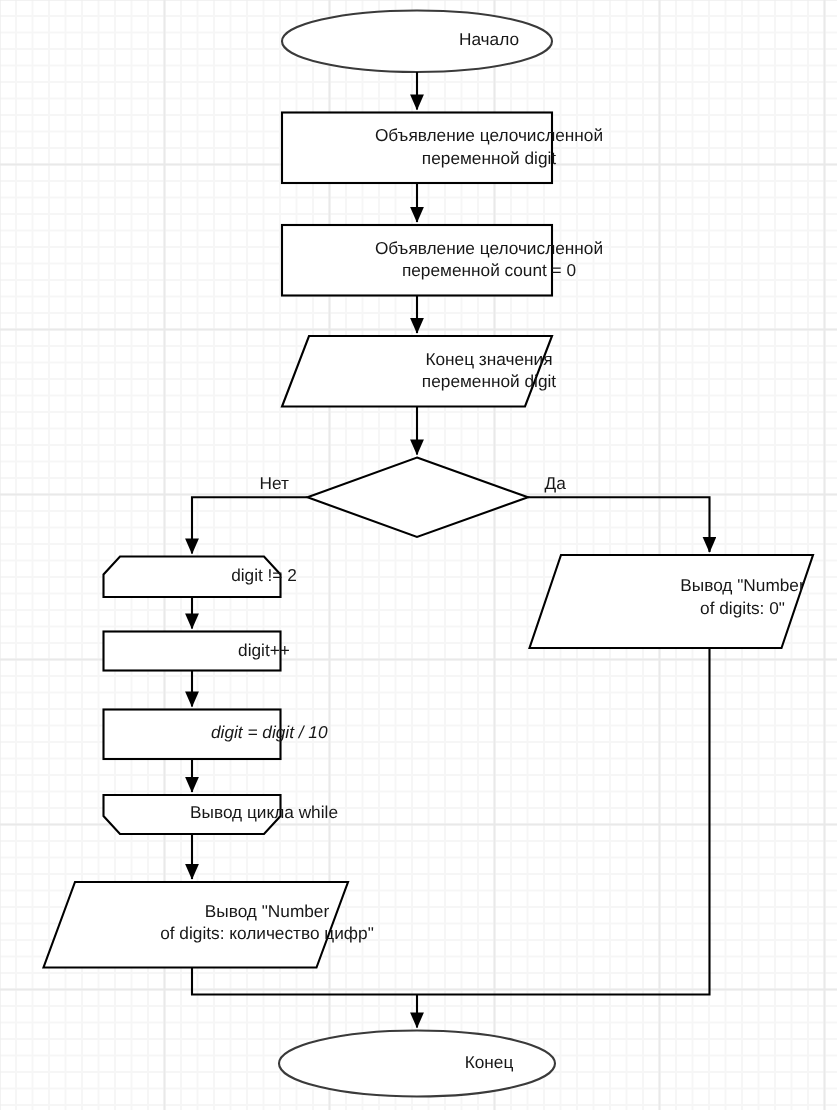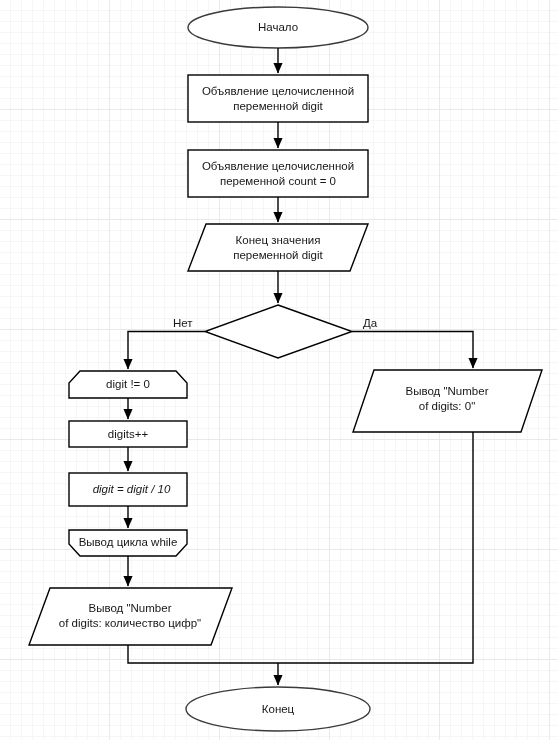--- a/index.html
+++ b/index.html
@@ -46,20 +46,21 @@
   }
   .node-text {
     position: absolute;
     text-align: center;
     color: #171717;
     font-size: 11.5px;
     line-height: 14.5px;
     font-family: "Liberation Sans", sans-serif;
     white-space: pre-line;
     pointer-events: none;
+    padding-left: 48px;
   }
   .edge-label {
     position: absolute;
     color: #171717;
     font-size: 11.5px;
     font-family: "Liberation Sans", sans-serif;
   }
 </style>
 </head>
 <body>
@@ -120,23 +121,23 @@
   <div class="node-text" style="left:190px; top:84px; width:176px;">Объявление целочисленной
 переменной digit</div>
 
   <div class="node-text" style="left:190px; top:159px; width:176px;">Объявление целочисленной
 переменной count = 0</div>
 
   <div class="node-text" style="left:190px; top:233px; width:176px;">Конец значения
 переменной digit</div>
 
 
-  <div class="node-text" style="left:69px; top:377px; width:118px;">digit != 0</div>
+  <div class="node-text" style="left:69px; top:377px; width:118px;">digit != 2</div>
 
-  <div class="node-text" style="left:69px; top:427px; width:118px;">digits++</div>
+  <div class="node-text" style="left:69px; top:427px; width:118px;">digit++</div>
 
   <div class="node-text" style="left:69px; top:482px; width:125px;font-style:italic;">digit = digit / 10</div>
 
   <div class="node-text" style="left:66px; top:535px; width:124px;">Вывод цикла while</div>
 
   <div class="node-text" style="left:42px; top:601px; width:176px;">Вывод "Number
 of digits: количество цифр"</div>
 
   <div class="node-text" style="left:363px; top:384px; width:168px;">Вывод "Number
 of digits: 0"</div>

